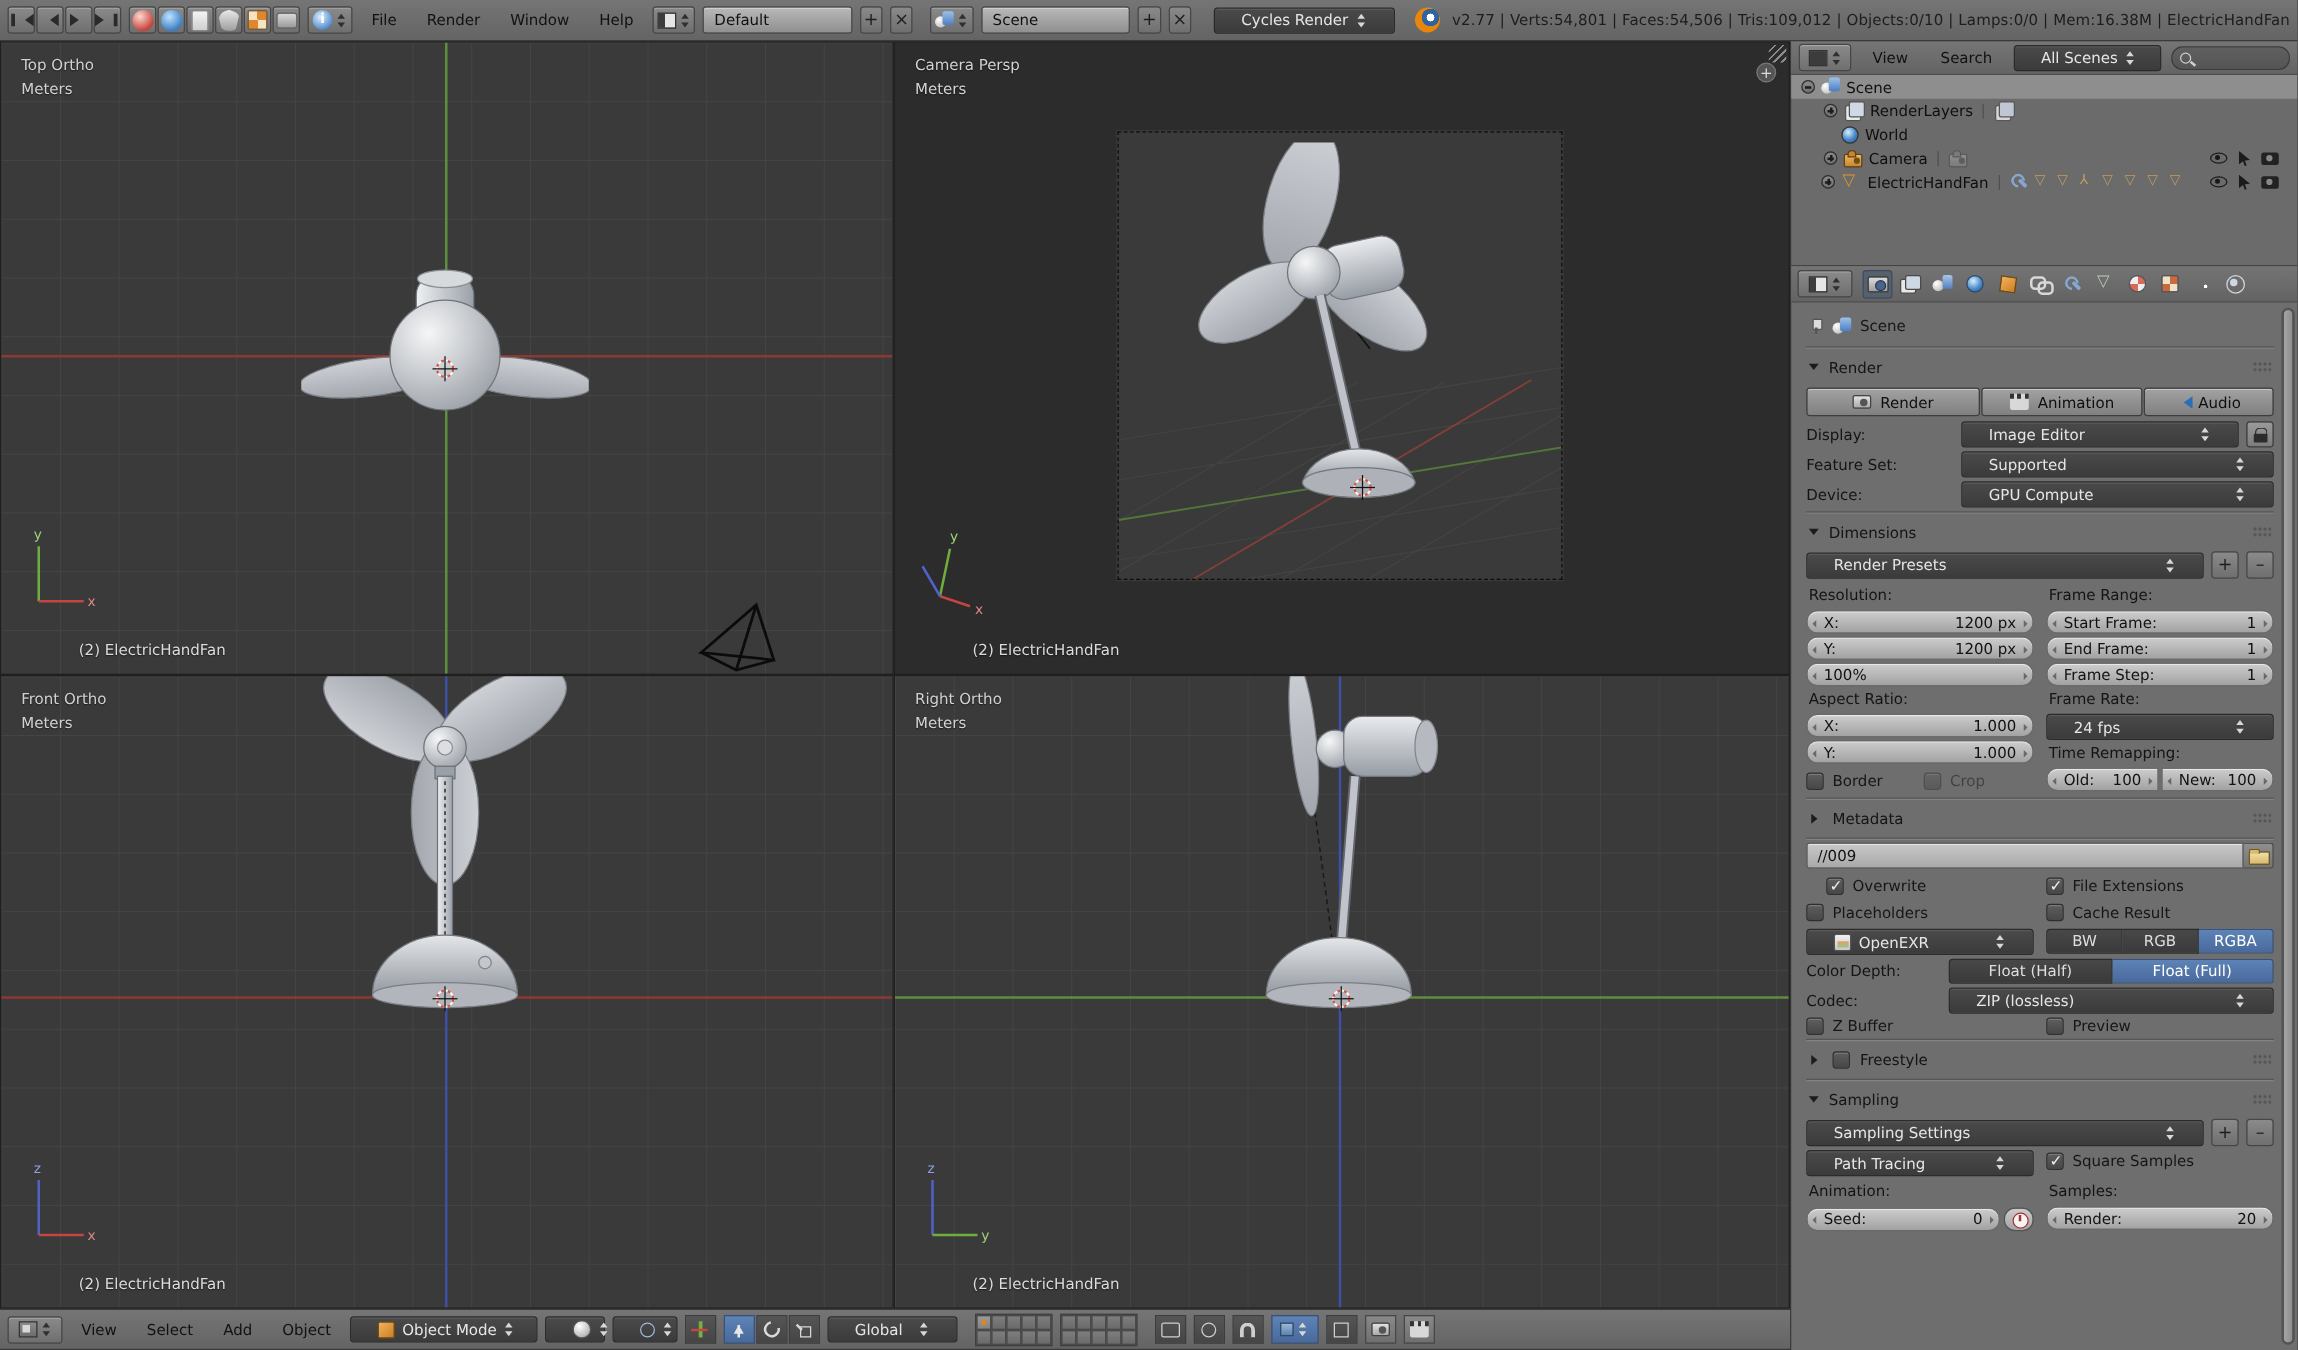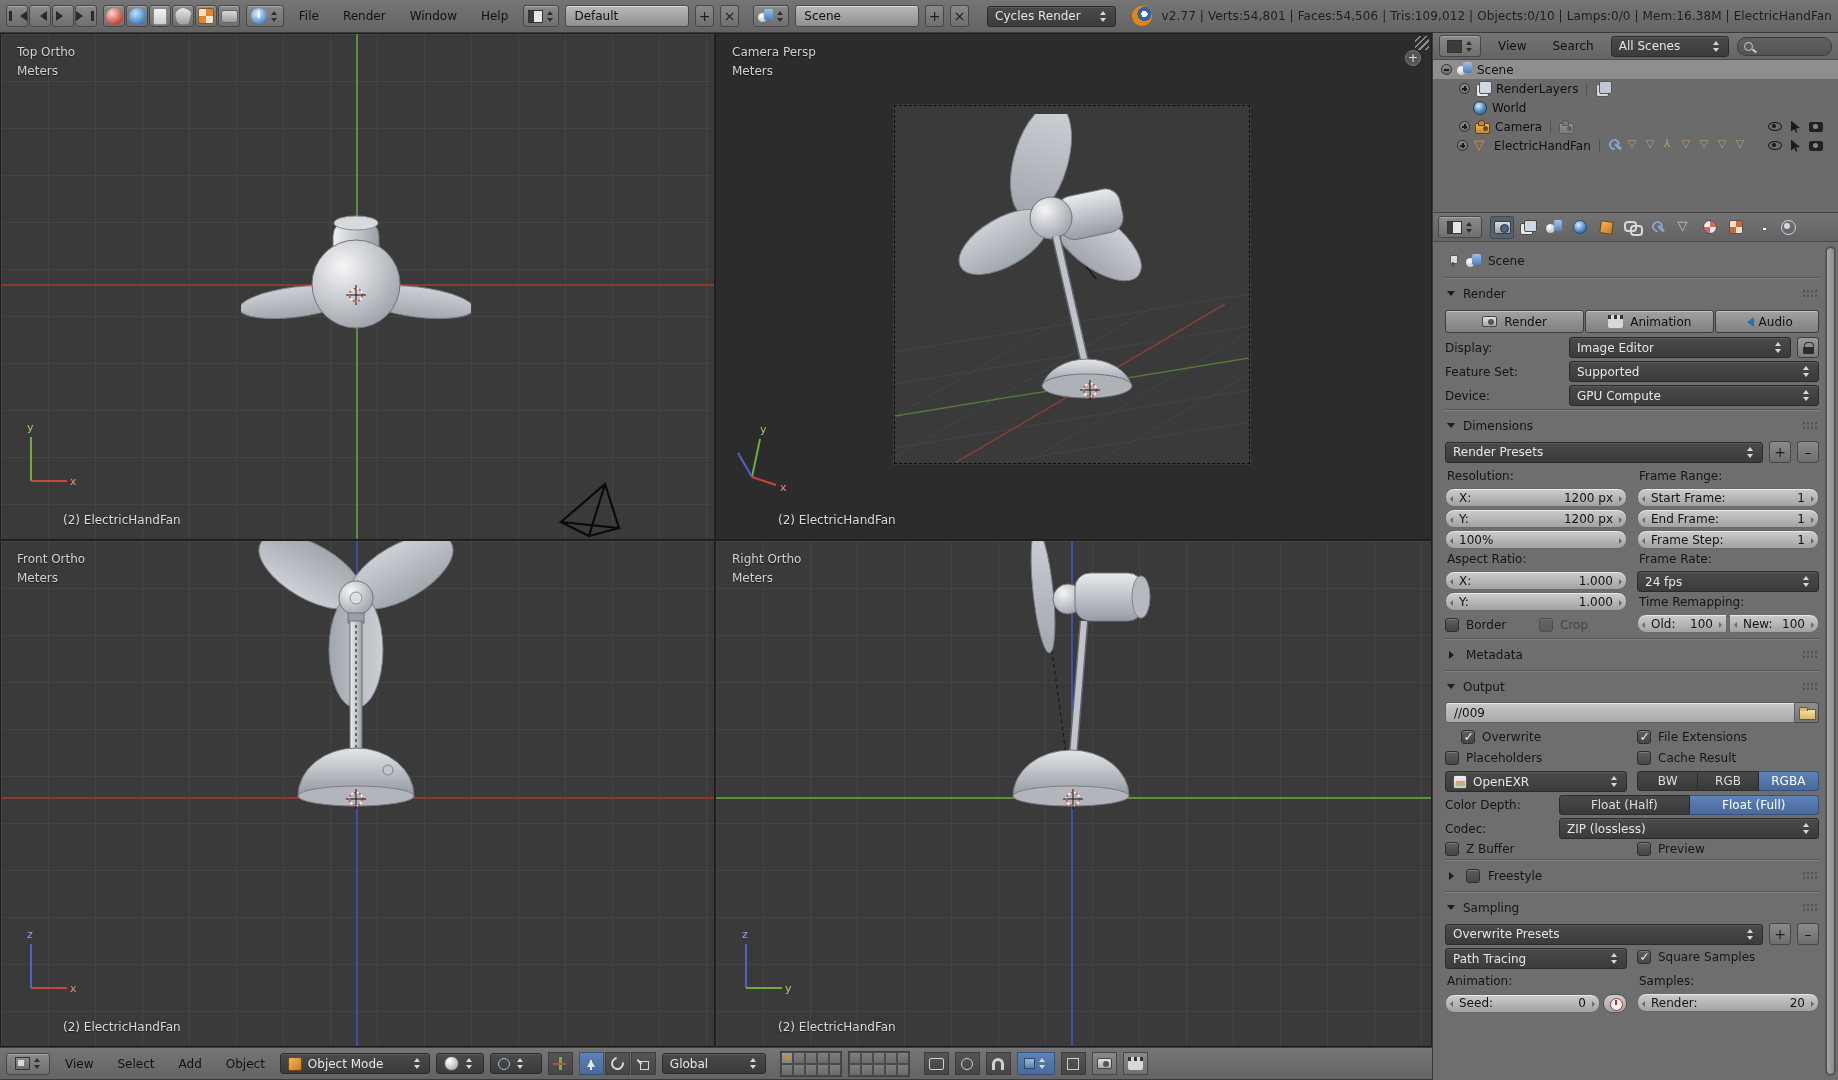--- a/index.html
+++ b/index.html
@@ -14,21 +14,21 @@
   body{background:#222;font-family:"DejaVu Sans","Liberation Sans",sans-serif}
   .app{position:relative;width:1838px;height:1080px;overflow:hidden;background:var(--panel);font-size:12px;color:var(--text)}
 
   
   .hbar{position:absolute;display:flex;align-items:center;gap:6px;background:linear-gradient(#757575,#646464);border-bottom:1px solid #3a3a3a;padding:0 6px}
   .topbar{left:0;top:0;width:1838px;height:33px;z-index:30}
   .botbar{left:0;top:1047px;width:1432px;height:33px;border-top:1px solid #3a3a3a;z-index:30}
   .hmenu{padding:0 9px;color:#111;cursor:default;white-space:nowrap}
   .hbtn{height:22px;min-width:22px;border:1px solid #474747;border-radius:3px;background:linear-gradient(#8a8a8a,#6f6f6f);display:flex;align-items:center;justify-content:center;gap:3px;box-shadow:inset 0 1px 0 rgba(255,255,255,.25)}
   .bgrp{display:flex;gap:1px}
-  .dd{height:21px;border-radius:3px;border:1px solid var(--ddb);background:linear-gradient(var(--dd1),var(--dd2));display:flex;align-items:center;gap:6px;padding:0 7px;color:var(--ltext);box-shadow:inset 0 1px 0 rgba(255,255,255,.09);white-space:nowrap}
+  .dd{height:21px;border-radius:3px;border:1px solid var(--ddb);background:linear-gradient(var(--dd1),var(--dd2));display:flex;align-items:center;gap:6px;padding:0 21px;color:var(--ltext);box-shadow:inset 0 1px 0 rgba(255,255,255,.09);white-space:nowrap}
   .fieldlight{height:22px;border:1px solid #4a4a4a;border-radius:3px;background:linear-gradient(#b9b9b9,#8f8f8f);display:flex;align-items:center;padding:0 8px;color:#101010;box-shadow:inset 0 1px 0 rgba(255,255,255,.45)}
   .updn{width:9px;height:13px;position:relative;flex:none}
   .updn::before,.updn::after{content:"";position:absolute;left:1px;border-left:3.5px solid transparent;border-right:3.5px solid transparent}
   .updn::before{top:1px;border-bottom:4px solid #d8d8d8}
   .updn::after{bottom:1px;border-top:4px solid #d8d8d8}
   .updn.dk::before{border-bottom-color:#2f2f2f}
   .updn.dk::after{border-top-color:#2f2f2f}
   .pm{width:22px;height:22px;border:1px solid #474747;border-radius:3px;background:linear-gradient(#8a8a8a,#6f6f6f);display:flex;align-items:center;justify-content:center;color:#1d1d1d;font-size:14px}
   .pm.plus::before{content:"+"} .pm.x::before{content:"×"}
   .stats{color:#1d1d1d;white-space:nowrap;margin-left:4px;letter-spacing:.1px}
@@ -786,25 +786,20 @@
       </div>
       <div class="sep"></div>
 
       <div class="phead">
         <span class="trir"></span>
         <span>Metadata</span>
         <span class="dotgrip"></span>
       </div>
       <div class="sep"></div>
 
-      <div class="phead">
-        <span class="trid"></span>
-        <span>Output</span>
-        <span class="dotgrip"></span>
-      </div>
       <div class="prow" style="gap:0">
         <div class="pathfield">
             <span>//009</span>
           </div>
         <span class="folderbtn"></span>
       </div>
       <div class="cols">
         <div class="col stack">
           <div class="prow" style="margin:1px 16px">
               <span class="cbl">
@@ -898,21 +893,21 @@
       </div>
       <div class="sep"></div>
 
       <div class="phead">
         <span class="trid"></span>
         <span>Sampling</span>
         <span class="dotgrip"></span>
       </div>
       <div class="prow">
         <div class="dd grow">
-          <span class="grow">Overwrite Presets</span>
+          <span class="grow">Sampling Settings</span>
           <span class="updn"></span>
         </div>
         <span class="pm plus"></span>
         <span class="pm">–</span>
       </div>
       <div class="cols">
         <div class="col">
           <div class="dd">
             <span class="grow">Path Tracing</span>
             <span class="updn"></span>

